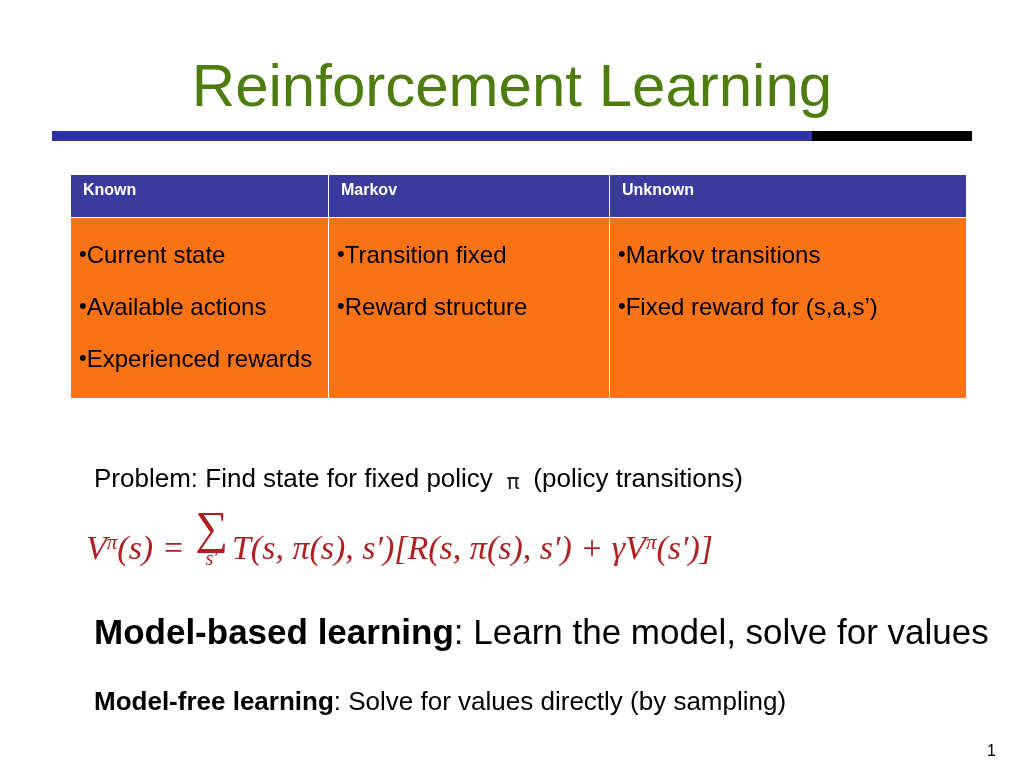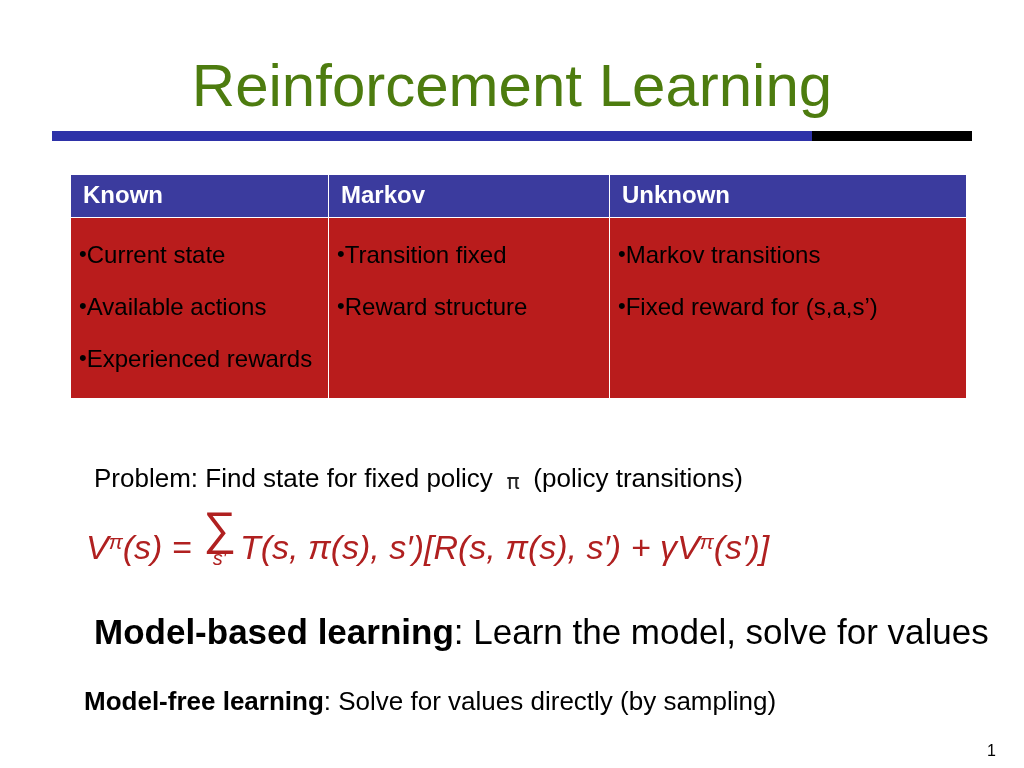--- a/index.html
+++ b/index.html
@@ -62,27 +62,27 @@
     table-layout: fixed;
   }
   .tbl th, .tbl td {
     border: 1px solid #ffffff;
     vertical-align: top;
     text-align: left;
   }
   .tbl th {
     background: #3b3b9e;
     color: #ffffff;
-    font-size: 24px;
+    font-size: 16px;
     font-weight: bold;
     padding: 6px 0 8px 12px;
     height: 28px;
   }
   .tbl td {
-    background: #b91c1c;
+    background: #f97316;
     color: #000000;
     font-size: 24px;
     padding: 10px 8px 14px 8px;
   }
   .tbl td ul {
     margin: 0;
     padding: 0;
     list-style: none;
   }
   .tbl td ul li {
@@ -115,21 +115,21 @@
     font-size: 22px;
     color: #222;
     vertical-align: -2px;
   }
 
   .formula {
     position: absolute;
     left: 86px;
     top: 508px;
     color: #b02020;
-    font-family: Liberation Sans, sans-serif;
+    font-family: Liberation Serif, serif;
     font-size: 34px;
     white-space: nowrap;
   }
   .formula i { font-style: italic; }
   .sum-wrap {
     display: inline-block;
     position: relative;
     vertical-align: -6px;
     margin: 0 4px 0 2px;
     text-align: center;
@@ -148,21 +148,21 @@
   .sup { font-size: 21px; vertical-align: 10px; font-style: italic; }
 
   .line-model-based {
     position: absolute;
     left: 94px;
     top: 612px;
     font-size: 35px;
   }
   .line-model-free {
     position: absolute;
-    left: 84px;
+    left: 94px;
     top: 686px;
     font-size: 26px;
   }
   .line-model-based b, .line-model-free b { font-weight: bold; }
 
   .page-number {
     position: absolute;
     right: 28px;
     bottom: 8px;
     font-size: 16px;

